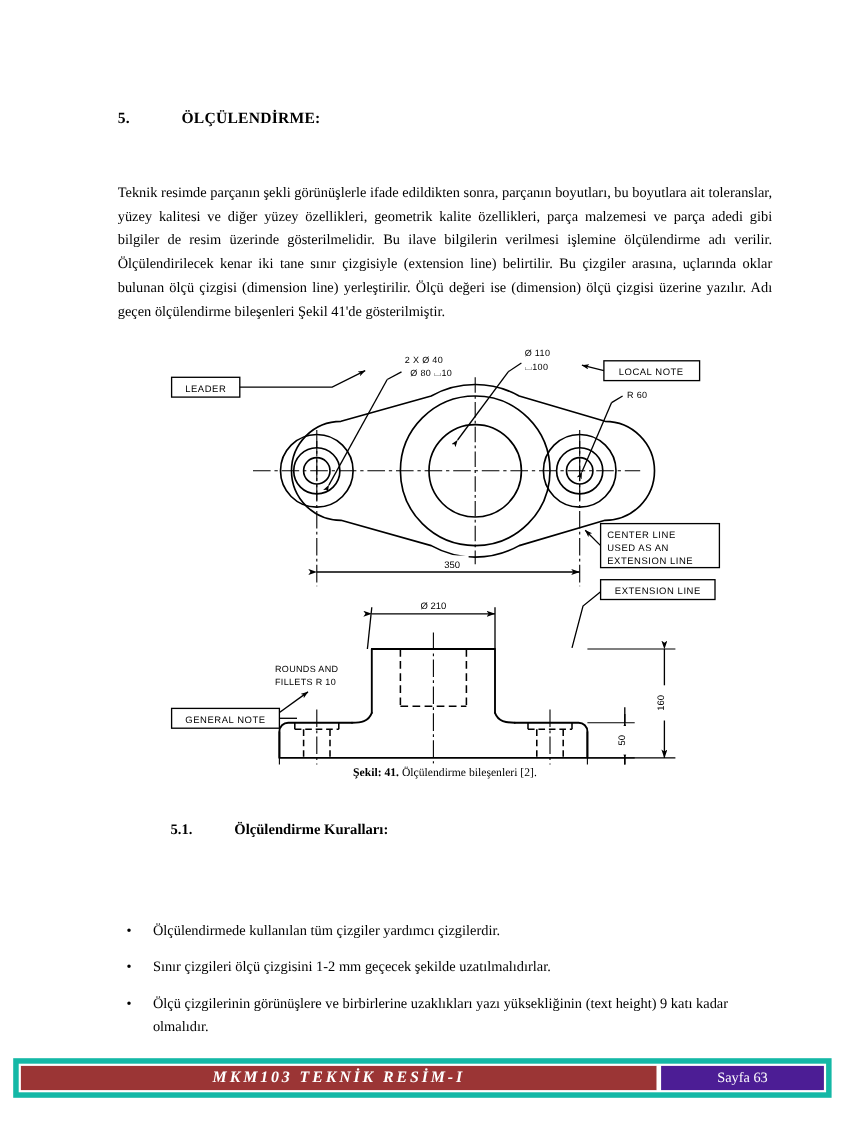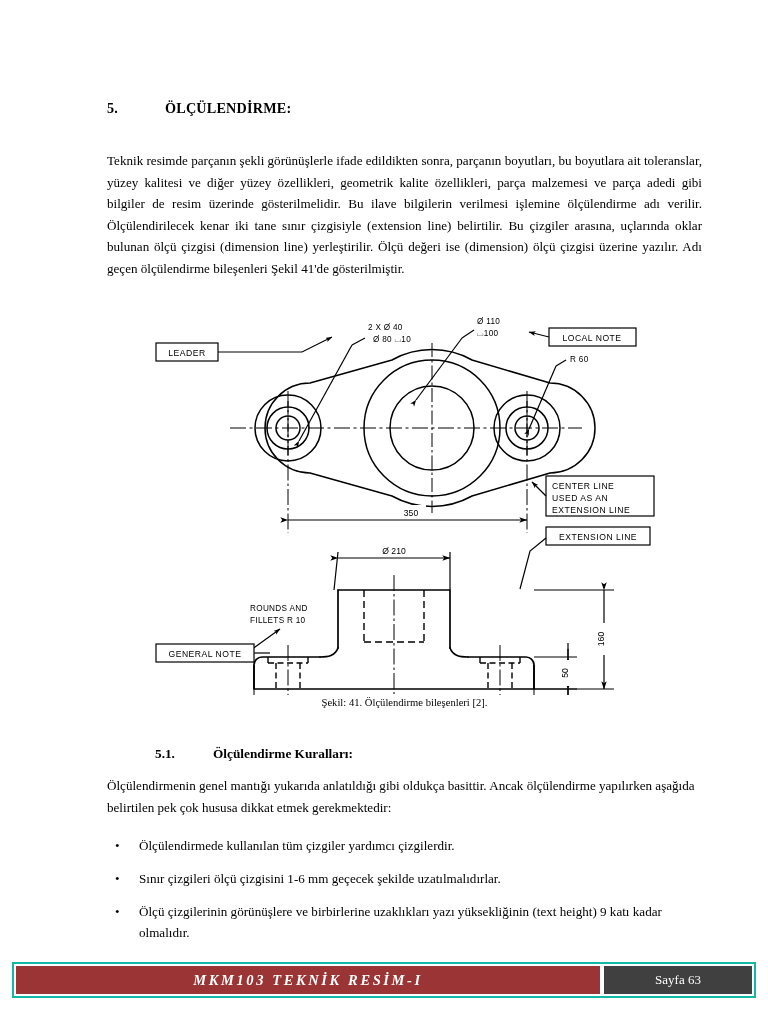--- a/index.html
+++ b/index.html
@@ -38,20 +38,21 @@
   
   .body-par {
     position: absolute;
     left: 107px;
     width: 595px;
     font-family: "Liberation Serif", serif;
     font-size: 13.1px;
     line-height: 21.5px;
     text-align: justify;
     text-justify: inter-word;
+    margin-top: 14px;
   }
   #par-intro { top: 150px; }
 
   
   .figure {
     position: absolute;
     left: 152px;
     top: 305px;
     width: 506px;
     height: 390px;
@@ -60,21 +61,21 @@
 
   .fig-caption {
     position: absolute;
     left: 107px;
     top: 697px;
     width: 595px;
     text-align: center;
     font-family: "Liberation Serif", serif;
     font-size: 10.6px;
   }
-  .fig-caption b { font-weight: normal; }
+  .fig-caption b { font-weight: bold; }
 
   
   .sub-heading {
     position: absolute;
     left: 107px;
     top: 746px;
     font-family: "Liberation Serif", serif;
     font-weight: bold;
     font-size: 13.3px;
     white-space: nowrap;
@@ -108,42 +109,42 @@
   .bullet-row .txt { display: block; margin-top: 11px; }
 
   
   .footer {
     position: absolute;
     left: 12px;
     top: 962px;
     width: 744px;
     height: 36px;
     box-sizing: border-box;
-    border: 2px solid #14b8a6;
+    border: 5px solid #14b8a6;
     background: #ffffff;
     display: flex;
     padding: 2px;
   }
   .footer-main {
     flex: 1 1 auto;
     background: #9b3535;
     color: #ffffff;
     display: flex;
     align-items: center;
     justify-content: center;
     font-family: "Liberation Serif", serif;
     font-style: italic;
     font-weight: bold;
     font-size: 14.5px;
     letter-spacing: 2.6px;
   }
   .footer-sep { width: 4px; background: #ffffff; }
   .footer-page {
     width: 148px;
-    background: #404040;
+    background: #4c1d95;
     color: #ffffff;
     display: flex;
     align-items: center;
     justify-content: center;
     font-family: "Liberation Serif", serif;
     font-size: 13px;
   }
 
   
   .dw-txt {
@@ -423,30 +424,29 @@
   </div>
 
   <div class="fig-caption">
     <b>Şekil: 41.</b><span> Ölçülendirme bileşenleri [2].</span>
   </div>
 
   <div class="sub-heading">
     <span class="num">5.1.</span><span>Ölçülendirme Kuralları:</span>
   </div>
 
-  <div class="body-par" id="par-rules">Ölçülendirmenin genel mantığı yukarıda anlatıldığı gibi oldukça basittir. Ancak ölçülendirme yapılırken aşağıda belirtilen pek çok hususa dikkat etmek gerekmektedir:</div>
 
   <div class="bullets">
     <div class="bullet-row">
       <span class="dot">•</span>
       <span class="txt">Ölçülendirmede kullanılan tüm çizgiler yardımcı çizgilerdir.</span>
     </div>
     <div class="bullet-row">
       <span class="dot">•</span>
-      <span class="txt">Sınır çizgileri ölçü çizgisini 1-6 mm geçecek şekilde uzatılmalıdırlar.</span>
+      <span class="txt">Sınır çizgileri ölçü çizgisini 1-2 mm geçecek şekilde uzatılmalıdırlar.</span>
     </div>
     <div class="bullet-row">
       <span class="dot">•</span>
       <span class="txt">Ölçü çizgilerinin görünüşlere ve birbirlerine uzaklıkları yazı yüksekliğinin (text height)  9 katı kadar olmalıdır.</span>
     </div>
   </div>
 
   <div class="footer">
     <div class="footer-main">MKM103 TEKNİK RESİM-I</div>
     <div class="footer-sep"></div>

